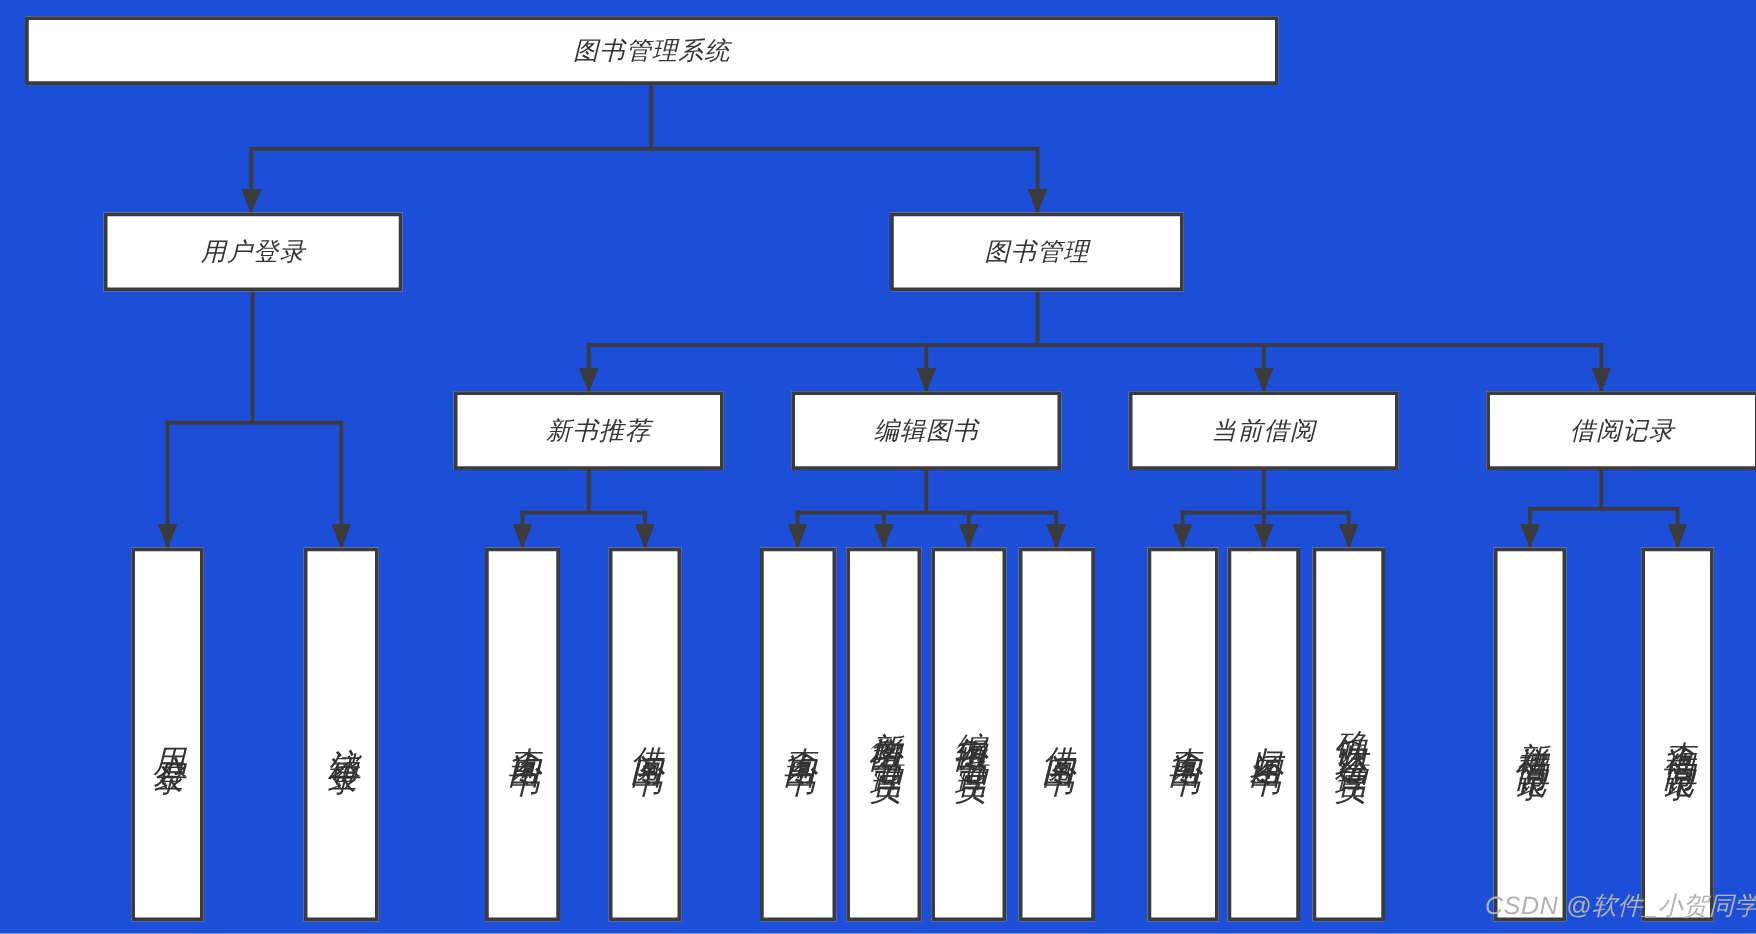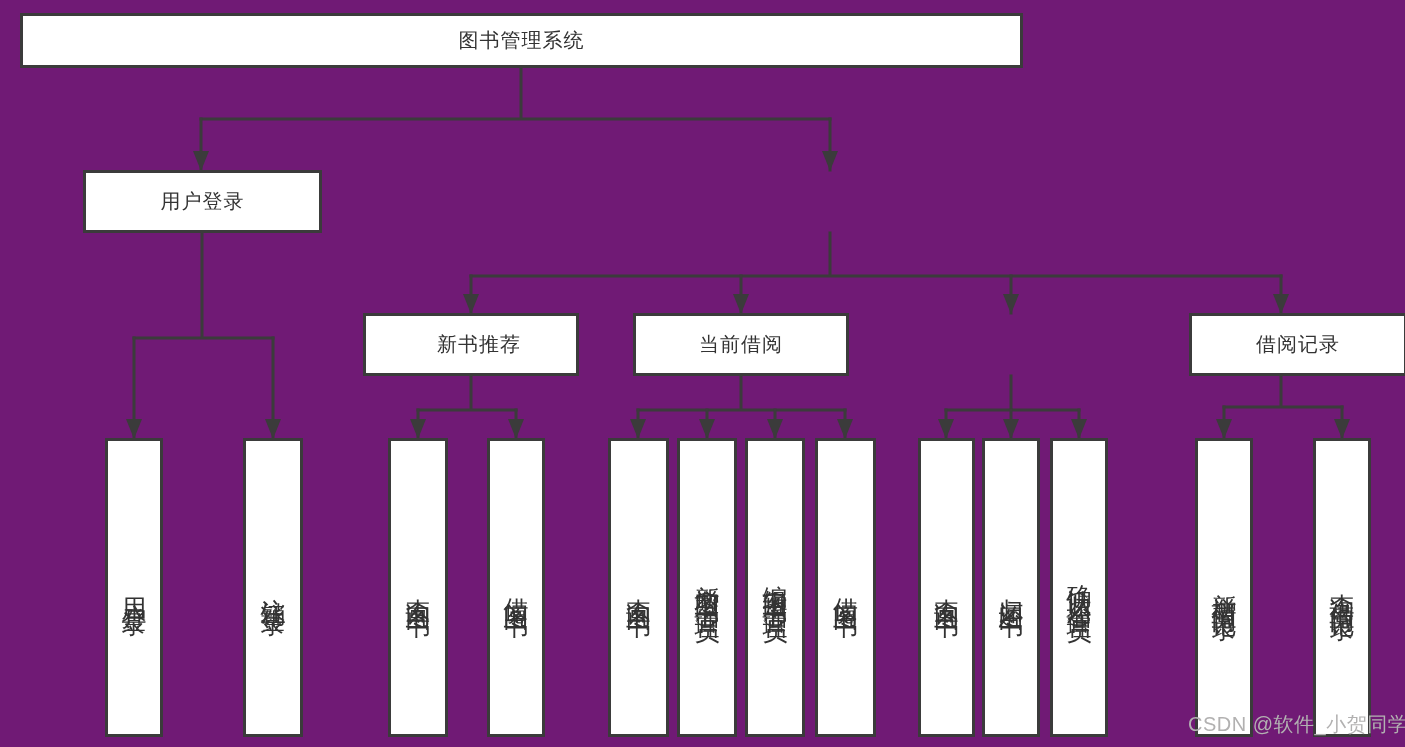--- a/index.html
+++ b/index.html
@@ -5,22 +5,23 @@
   html, body {
     margin: 0;
     padding: 0;
     background: #ffffff;
     font-family: "Liberation Sans", sans-serif;
   }
   .canvas {
     position: relative;
     width: 1405px;
     height: 747px;
-    background: #701a75;
+    background: #1d4ed8;
     overflow: hidden;
+    font-style: italic;
   }
   .connectors {
     position: absolute;
     left: 0;
     top: 0;
     width: 1405px;
     height: 747px;
   }
   .box {
     position: absolute;
@@ -101,25 +102,31 @@
     <line x1="1342" y1="407" x2="1342" y2="438" marker-end="url(#arr)"></line>
   </svg>
 
   <div class="box hbox" style="left:20px; top:13px; width:1003px; height:55px;">
     <span>图书管理系统</span>
   </div>
 
   <div class="box hbox" style="left:83px; top:170px; width:239px; height:63px;">
     <span>用户登录</span>
   </div>
+  <div class="box hbox" style="left:712px; top:170px; width:235px; height:63px;">
+    <span>图书管理</span>
+  </div>
 
   <div class="box hbox" style="left:363px; top:313px; width:216px; height:63px;padding-left:16px;">
     <span>新书推荐</span>
   </div>
   <div class="box hbox" style="left:633px; top:313px; width:216px; height:63px;">
+    <span>编辑图书</span>
+  </div>
+  <div class="box hbox" style="left:903px; top:313px; width:216px; height:63px;">
     <span>当前借阅</span>
   </div>
   <div class="box hbox" style="left:1173px; top:313px; width:218px; height:63px;margin-left:16px;">
     <span>借阅记录</span>
   </div>
 
   <div class="box vbox" style="left:105px; top:438px; width:58px; height:299px;">
     <span class="vlabel">用户登录</span>
   </div>
   <div class="box vbox" style="left:243px; top:438px; width:60px; height:299px;">

